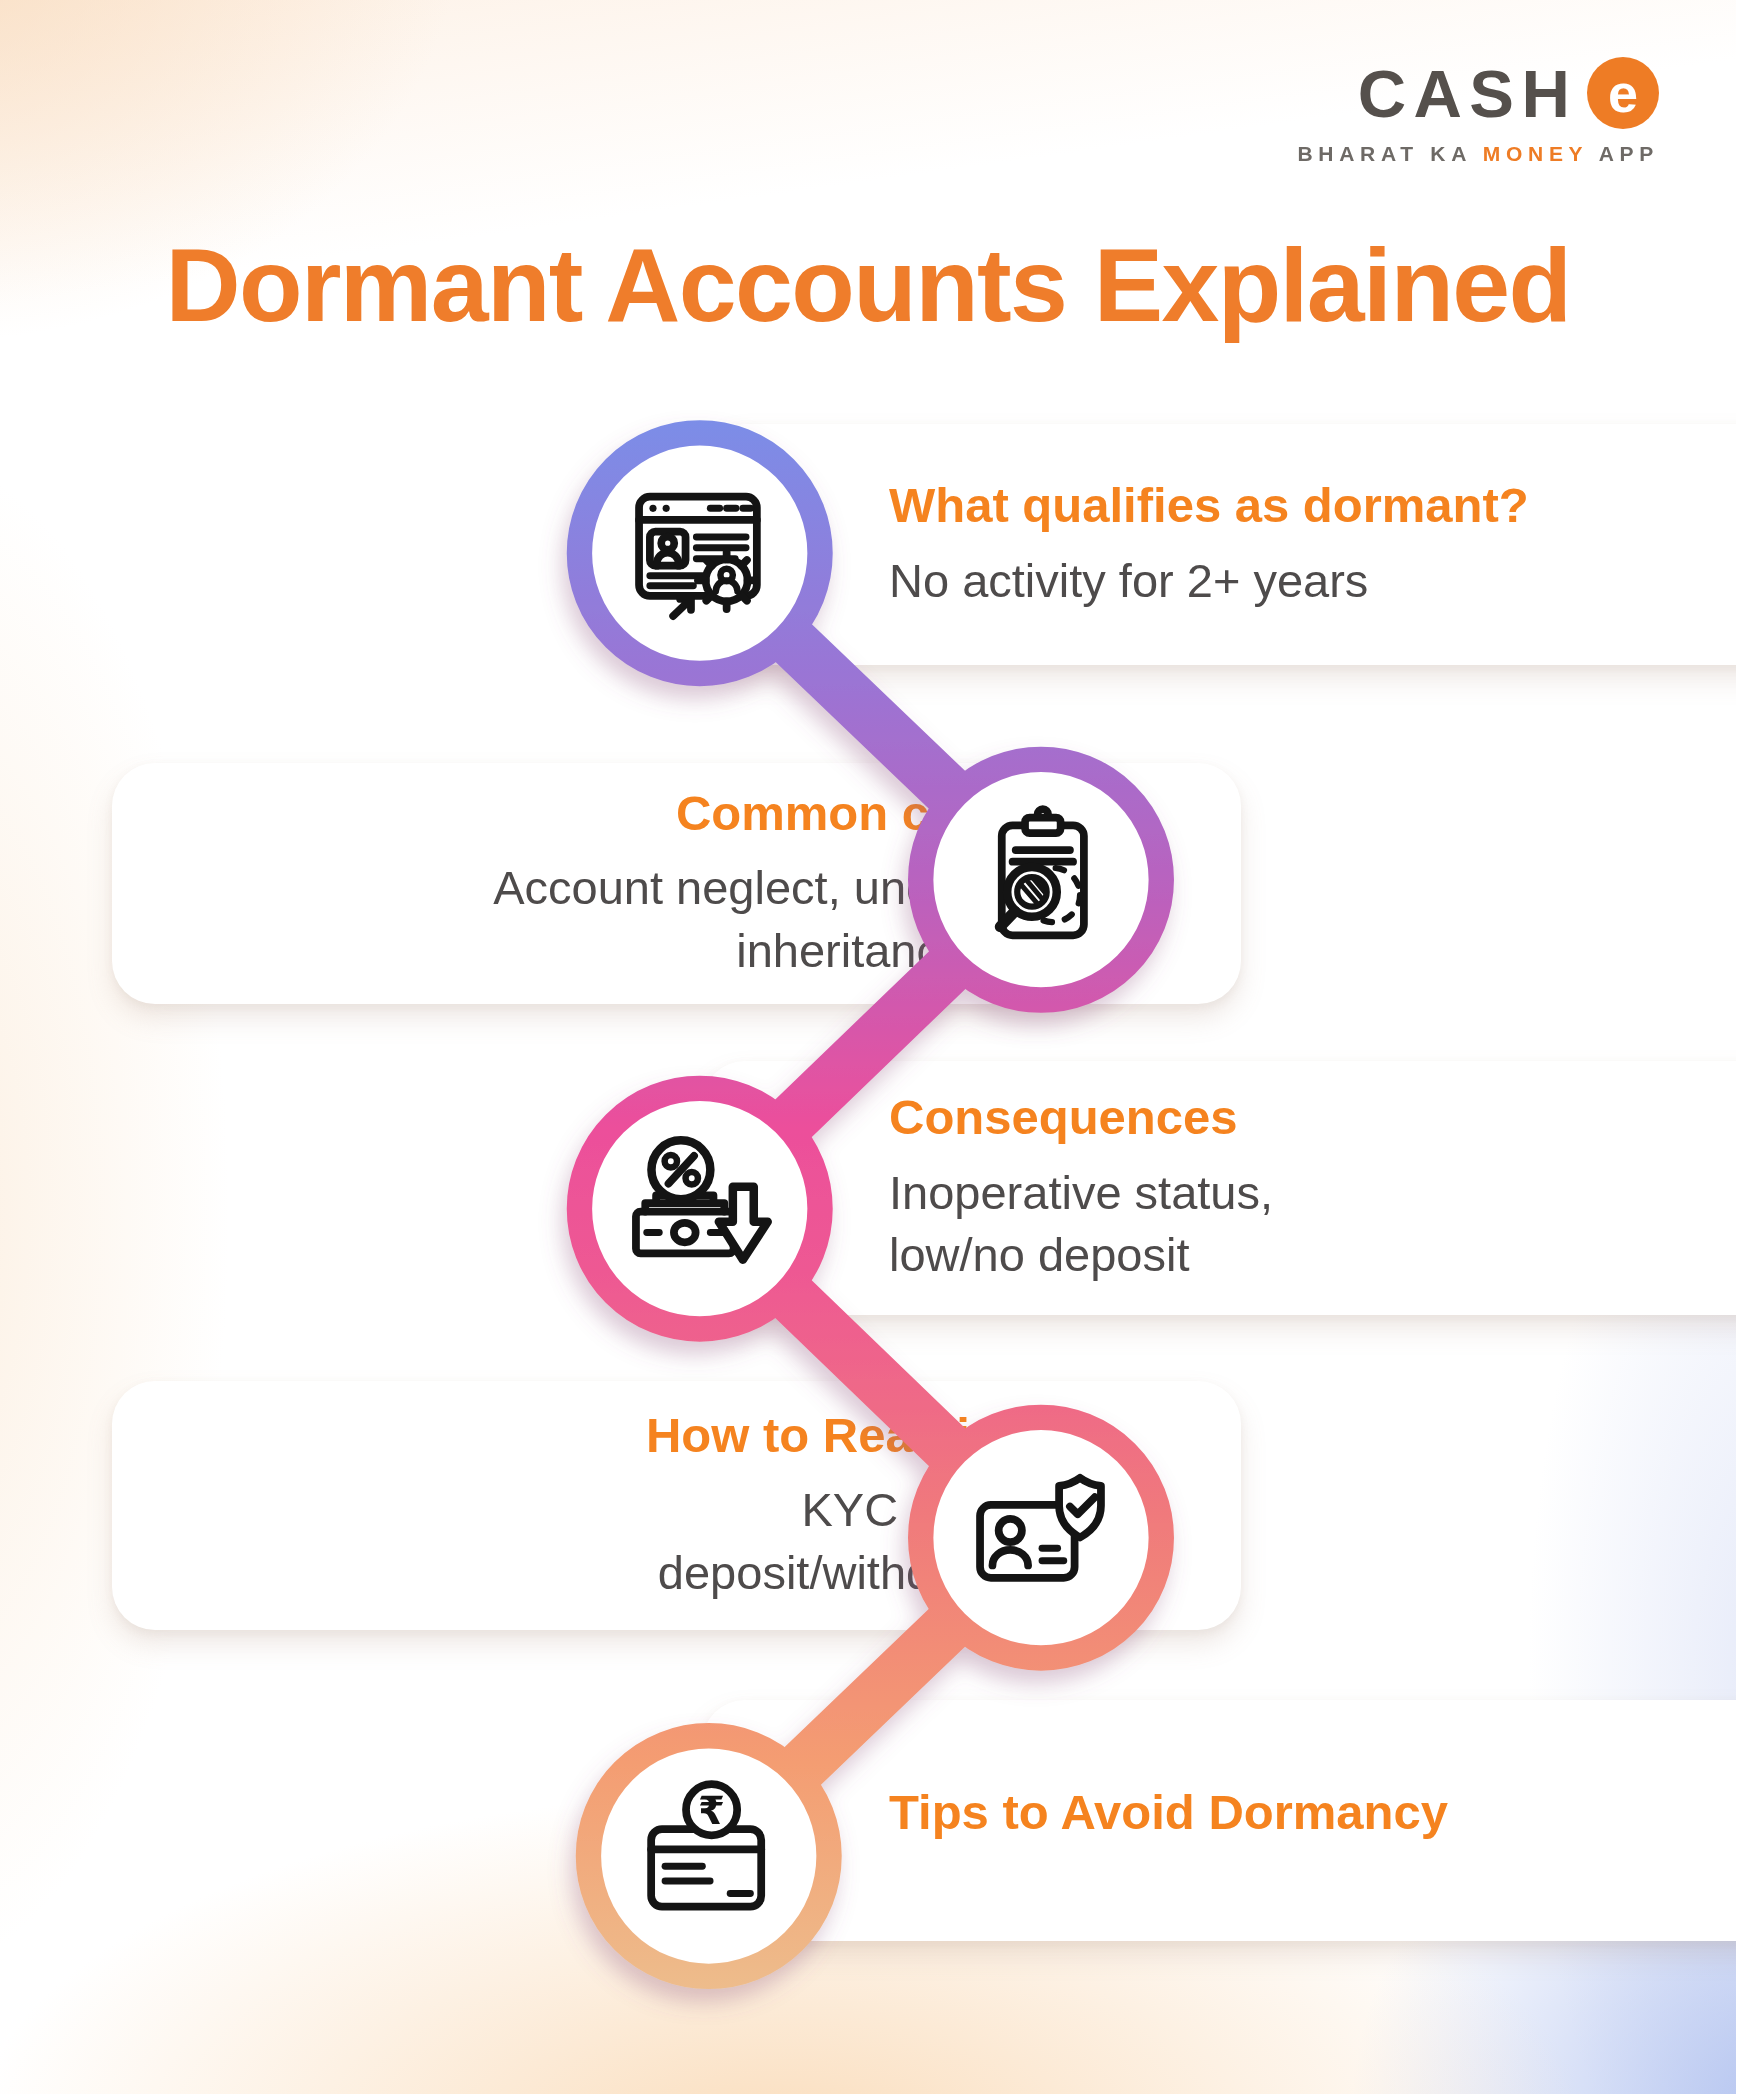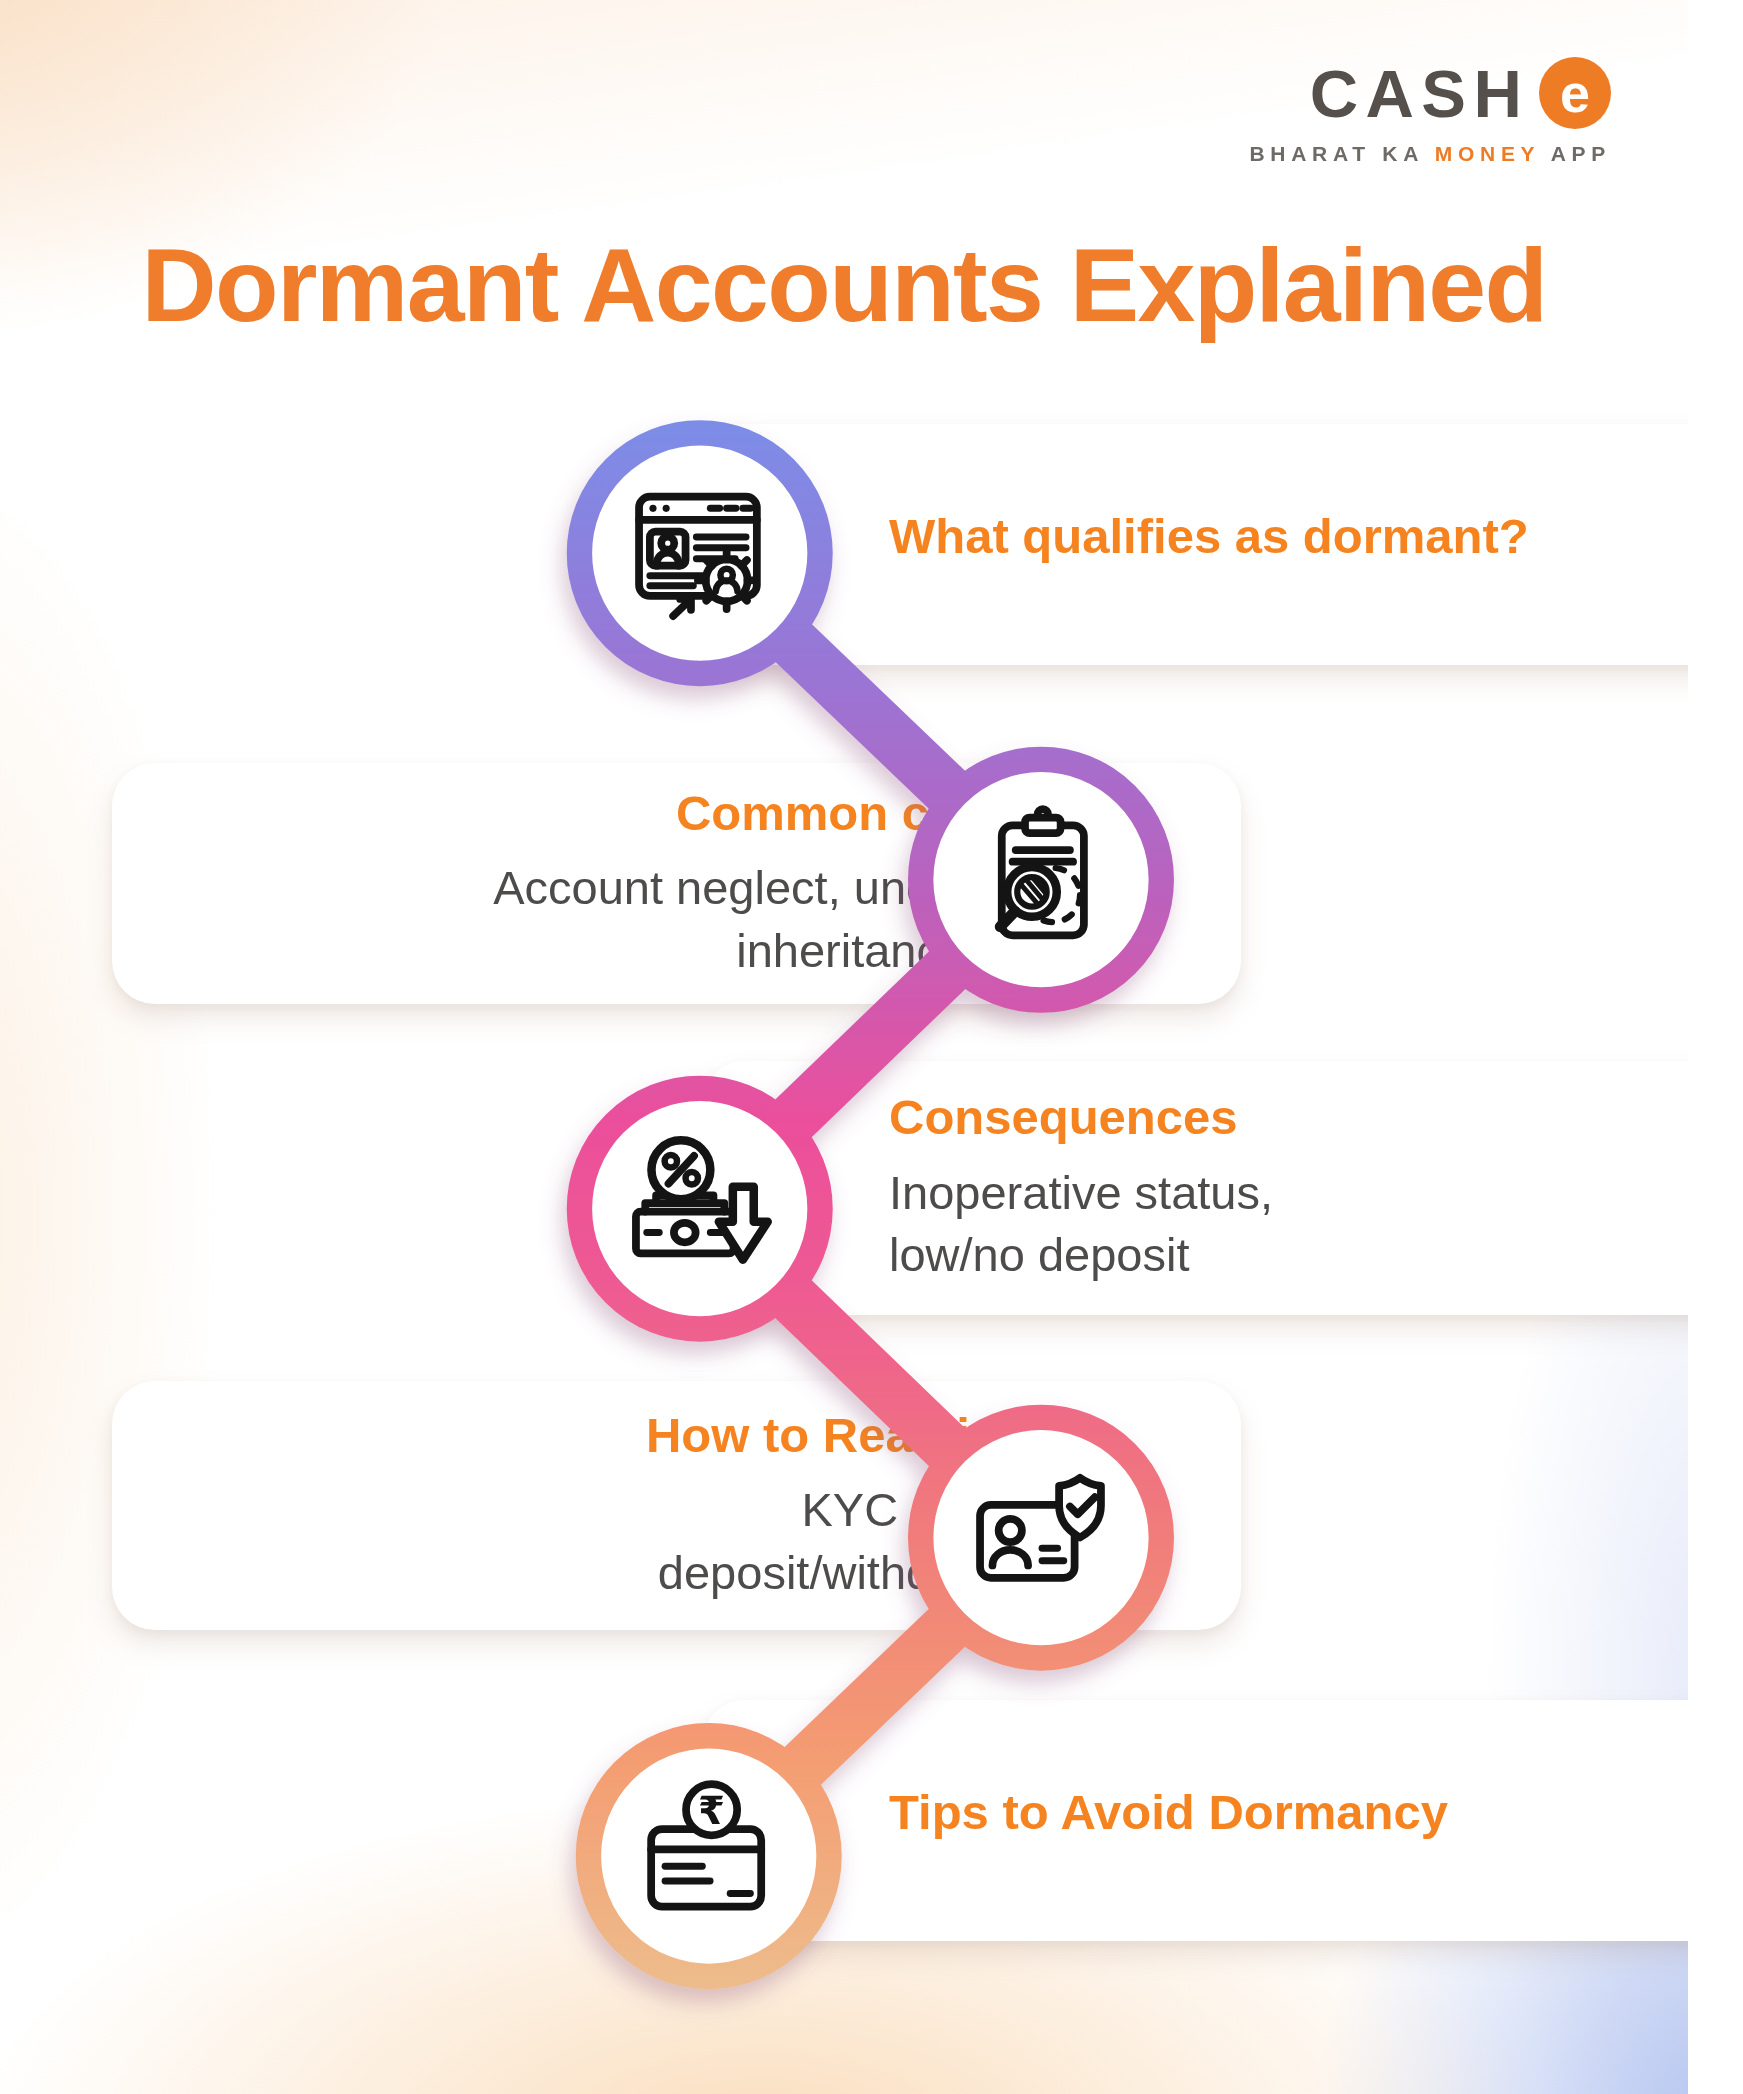--- a/index.html
+++ b/index.html
@@ -7,20 +7,21 @@
     position:relative;width:1688px;height:2095px;overflow:hidden;
     font-family:"Liberation Sans",sans-serif;
     background:
       radial-gradient(818px 655px at -4% -4%, rgba(248,216,183,0.75), rgba(248,216,183,0) 65%),
       linear-gradient(172deg, rgba(253,240,228,0.9) 0%, rgba(253,240,228,0) 13%),
       radial-gradient(62% 22% at 45% 102%, rgba(250,220,186,0.95), rgba(250,220,186,0) 75%),
       radial-gradient(36% 26% at 103% 101%, rgba(171,189,238,0.9), rgba(171,189,238,0) 70%),
       radial-gradient(20% 42% at 102% 80%, rgba(205,214,243,0.5), rgba(205,214,243,0) 70%),
       radial-gradient(26% 52% at -5% 58%, rgba(250,229,205,0.6), rgba(250,229,205,0) 70%),
       #ffffff;
+    padding-left: 48px;
   }
   
   .logo{position:absolute;top:57px;right:77px;z-index:5;text-align:right;}
   .logo-row{display:flex;align-items:center;justify-content:flex-end;gap:9.8px;}
   .logo-name{font-size:67px;font-weight:bold;color:#55504C;letter-spacing:7.4px;line-height:1;}
   .logo-e{width:72px;height:72px;border-radius:50%;background:#EE7C25;color:#fff;
           font-size:54px;font-weight:bold;display:flex;align-items:center;justify-content:center;line-height:1;}
   .logo-tagline{margin-top:13px;font-size:21px;font-weight:bold;letter-spacing:5.7px;color:#6E6A66;white-space:nowrap;}
   .logo-tagline .accent{color:#EE7C25;}
   
@@ -61,20 +62,23 @@
       <span class="logo-name">CASH</span>
       <span class="logo-e">e</span>
     </div>
     <div class="logo-tagline"><span>BHARAT KA</span> <span class="accent">MONEY</span> <span>APP</span></div>
   </div>
 
   <div class="main-title">Dormant Accounts Explained</div>
 
   <div class="card right-side" id="card-1">
     <div class="card-title">What qualifies as dormant?</div>
+    <div class="card-body">
+      <span>No activity for 2+ years</span>
+    </div>
   </div>
 
   <div class="card left-side" id="card-2">
     <div class="card-title">Common causes</div>
     <div class="card-body">
       <span>Account neglect, unclaimed</span>
       <span>inheritance, etc.</span>
     </div>
   </div>
 

